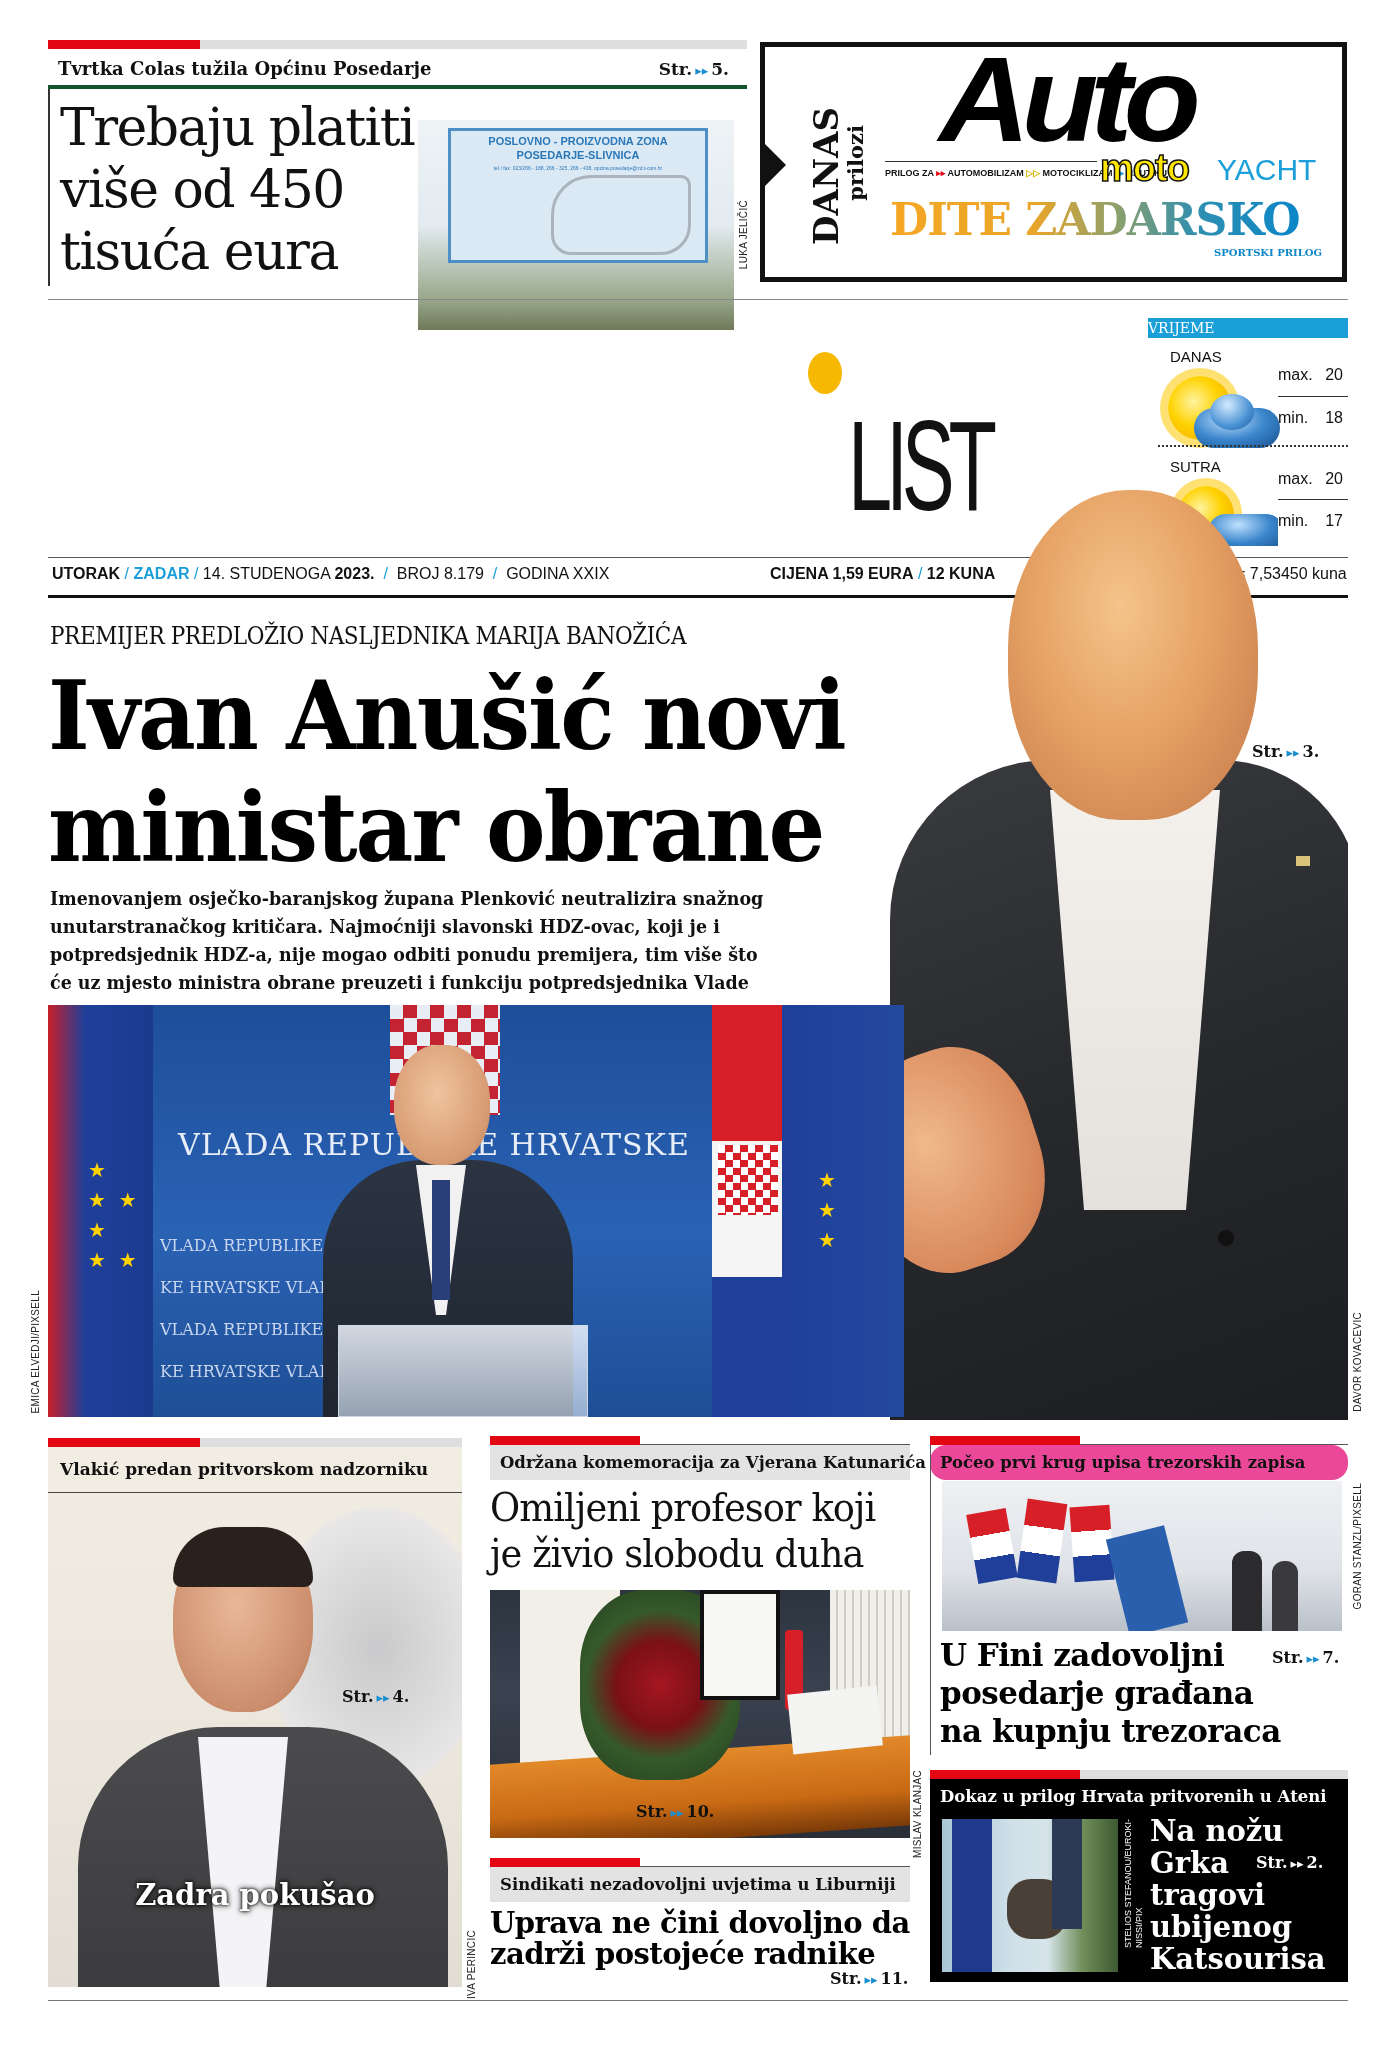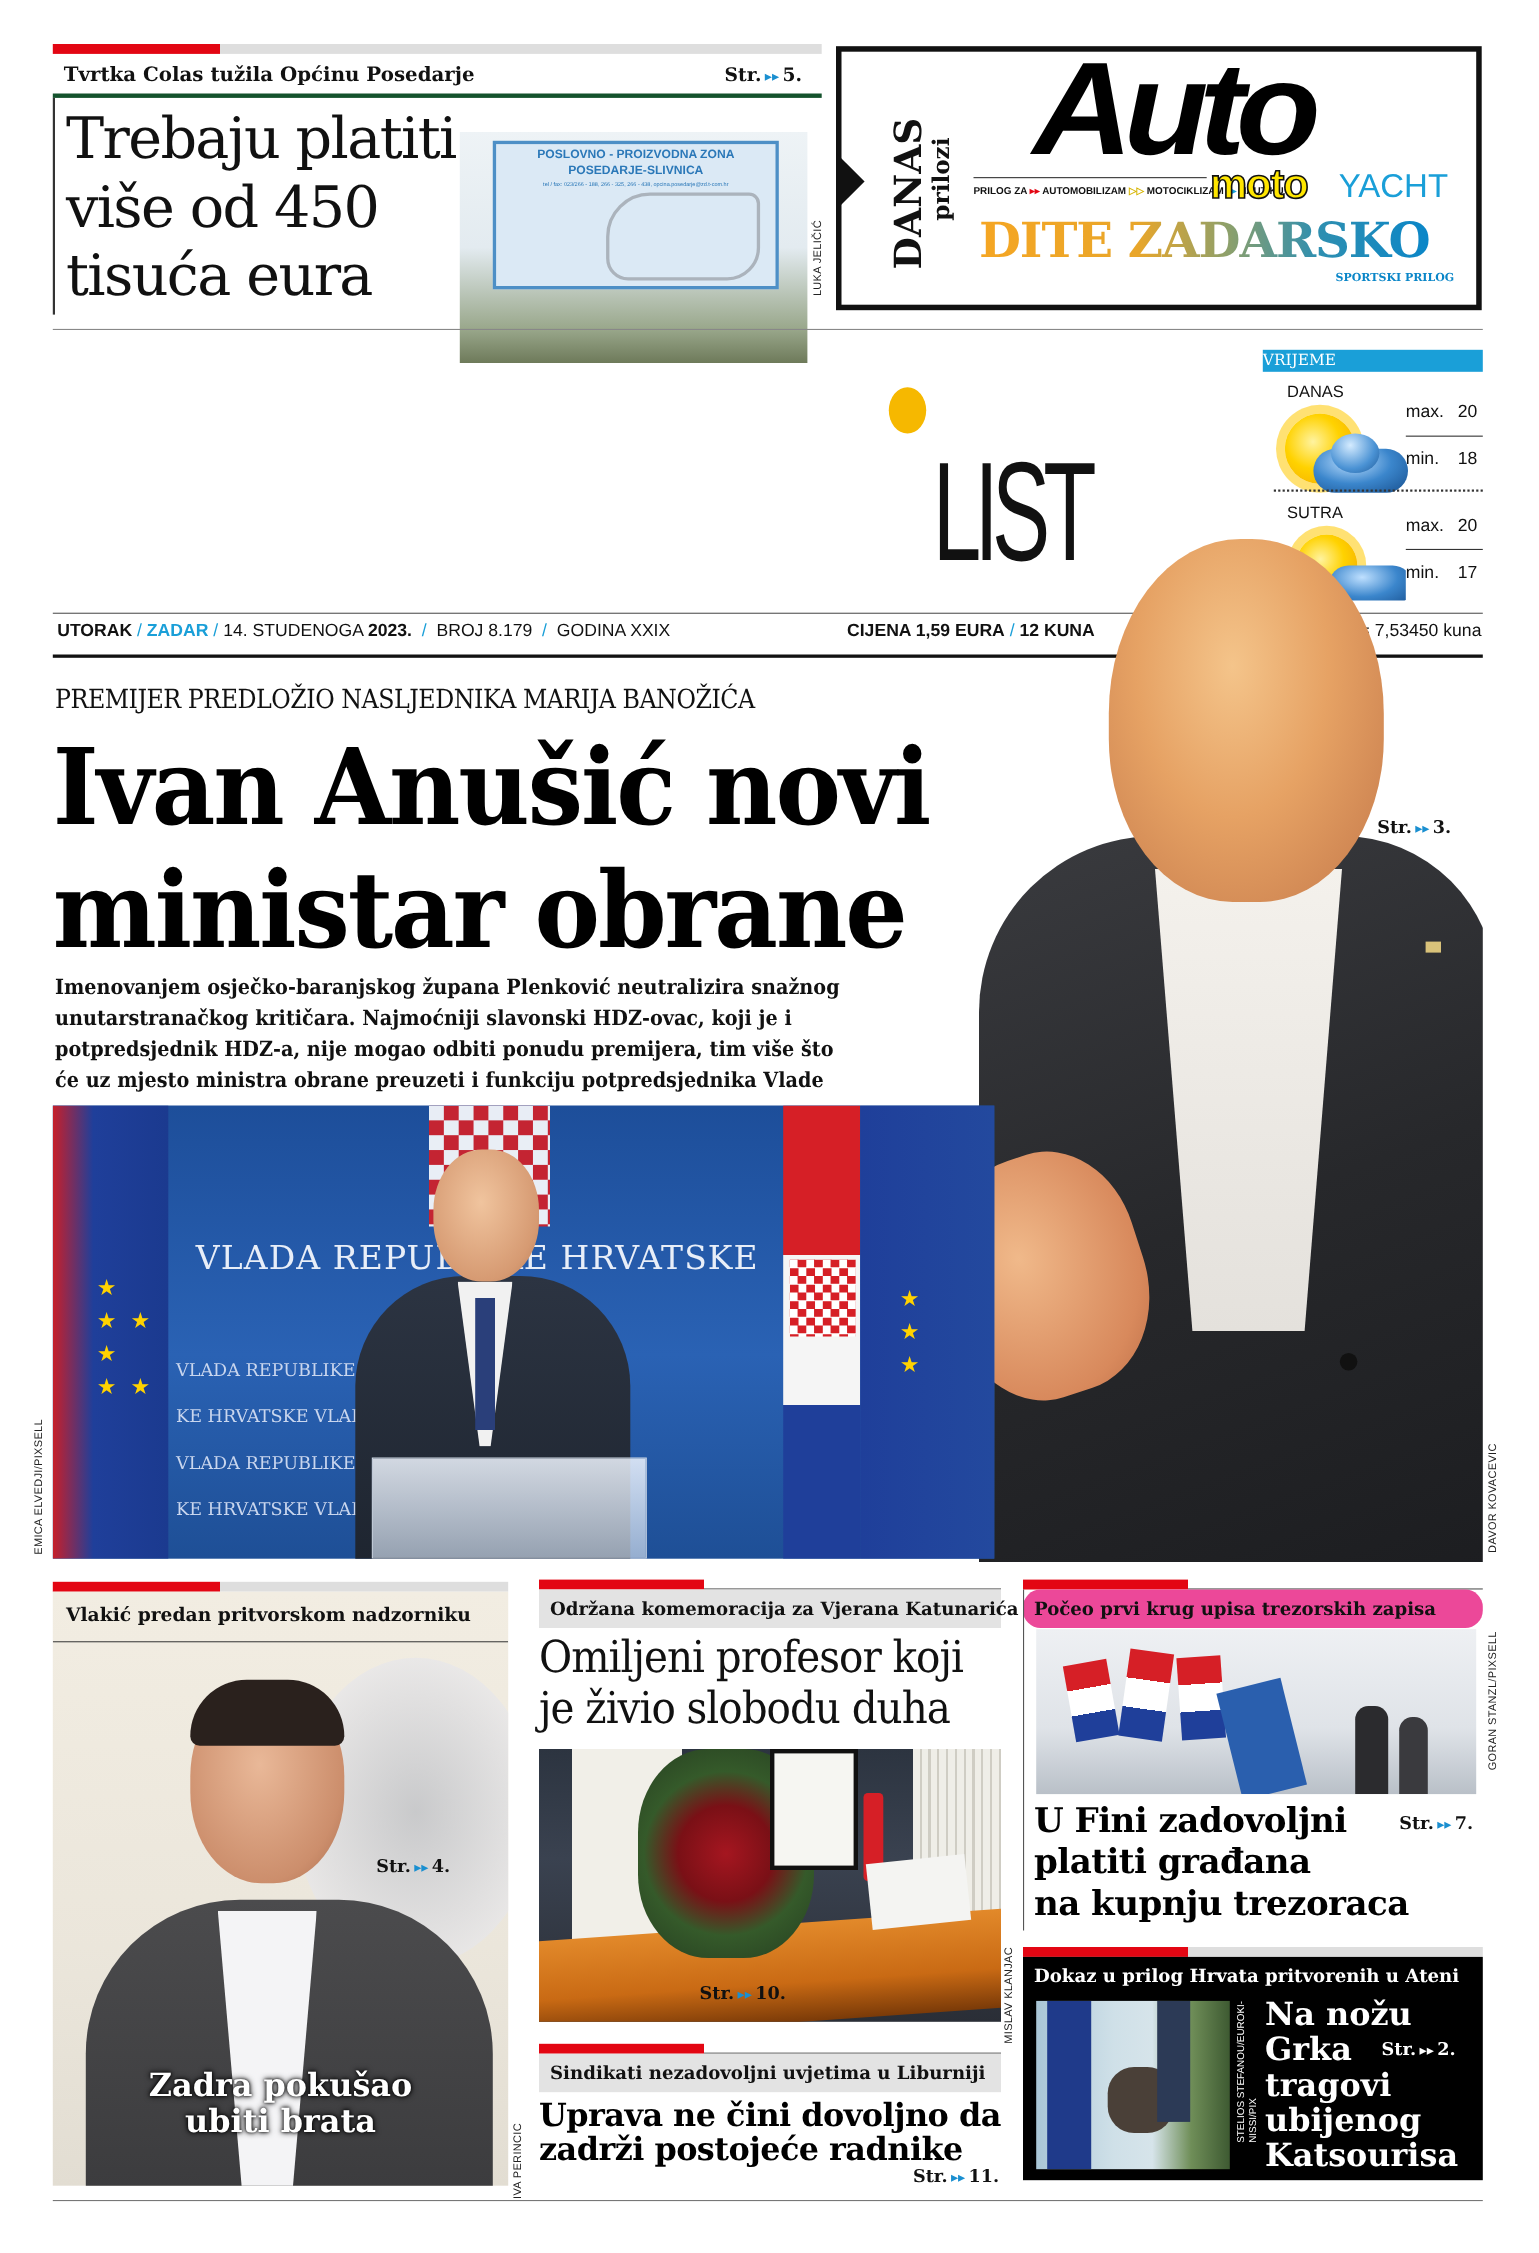--- a/index.html
+++ b/index.html
@@ -182,21 +182,20 @@
   <div class="abs" style="left:220px; top:60px; width:220px; height:280px; border-radius:50%; background:radial-gradient(ellipse,#b9bcc3 0%,#e6e6ea 70%); opacity:0.7;"></div>
   <div class="abs" style="left:30px; top:280px; width:370px; height:300px; background:linear-gradient(180deg,#4b4b4d 0%,#3a3a3c 100%); border-radius:140px 140px 0 0;"></div>
   <div class="abs" style="left:150px; top:290px; width:90px; height:260px; background:#f4f4f6; clip-path:polygon(0 0,100% 0,75% 100%,25% 100%);"></div>
   <div class="abs" style="left:125px; top:85px; width:140px; height:180px; border-radius:46%; background:radial-gradient(ellipse at 45% 40%,#e9b898 0%,#cc8e6c 70%,#a86c4e 100%);"></div>
   <div class="abs" style="left:125px; top:80px; width:140px; height:60px; border-radius:60px 60px 10px 10px; background:#2a211d;"></div>
   <span class="str abs" style="left:294px; top:240px; font-size:16px;">
     <span>Str.</span><span class="arr">▸▸</span><span>4.</span>
   </span>
   <div class="abs" style="left:0; right:0; top:432px; text-align:center; font-family:'DejaVu Serif',serif; font-weight:bold; font-size:29px; line-height:33px; color:#fff; text-shadow:0 0 6px #000,0 0 3px #000; white-space:nowrap;">
     <div>Zadra pokušao</div>
-    <div>ubiti brata</div>
   </div>
 </div>
 <div class="credit" style="left:466px; top:1930px;">IVA PERINCIC</div>
 
 <div class="redbar" style="left:490px; top:1436px; width:150px;"></div>
 <div class="abs" style="left:640px; top:1444px; width:270px; height:1px; background:#555;"></div>
 <div class="abs" style="left:490px; top:1445px; width:420px; height:35px; background:#e3e3e3;">
   <span class="kicker abs" style="left:10px; top:8px; font-size:16.5px;">Održana komemoracija za Vjerana Katunarića</span>
 </div>
 <div class="abs" style="left:490px; top:1484px; font-family:'DejaVu Serif',serif; font-size:40px; line-height:46px; letter-spacing:-1px; color:#111; white-space:nowrap; transform:scaleX(0.92); transform-origin:left top;">
@@ -240,21 +239,21 @@
   <div class="abs" style="left:30px; top:30px; width:40px; height:70px; background:linear-gradient(180deg,#d61f26 0 33%,#fff 33% 66%,#1f3f9a 66%); transform:rotate(-10deg);"></div>
   <div class="abs" style="left:80px; top:20px; width:40px; height:80px; background:linear-gradient(180deg,#d61f26 0 33%,#fff 33% 66%,#1f3f9a 66%); transform:rotate(8deg);"></div>
   <div class="abs" style="left:130px; top:25px; width:40px; height:75px; background:linear-gradient(180deg,#d61f26 0 33%,#fff 33% 66%,#1f3f9a 66%); transform:rotate(-4deg);"></div>
   <div class="abs" style="left:175px; top:50px; width:60px; height:100px; background:#2a5fae; transform:rotate(-14deg);"></div>
   <div class="abs" style="left:290px; top:70px; width:30px; height:80px; background:#2b2b2e; border-radius:12px 12px 0 0;"></div>
   <div class="abs" style="left:330px; top:80px; width:26px; height:70px; background:#3a3a3e; border-radius:12px 12px 0 0;"></div>
 </div>
 <div class="credit" style="left:1352px; top:1483px;">GORAN STANZL/PIXSELL</div>
 <div class="abs" style="left:940px; top:1636px; font-family:'DejaVu Serif',serif; font-weight:bold; font-size:31px; line-height:38px; letter-spacing:-0.5px; color:#000; white-space:nowrap;">
   <div>U Fini zadovoljni</div>
-  <div>platiti građana</div>
+  <div>posedarje građana</div>
   <div>na kupnju trezoraca</div>
 </div>
 <span class="str abs" style="left:1272px; top:1648px; font-size:16px;">
   <span>Str.</span><span class="arr">▸▸</span><span>7.</span>
 </span>
 
 <div class="redbar" style="left:930px; top:1770px; width:150px;"></div>
 <div class="greybar" style="left:1080px; top:1770px; width:268px;"></div>
 <div class="abs" style="left:930px; top:1779px; width:418px; height:203px; background:#000;">
   <span class="kicker abs" style="left:10px; top:8px; color:#fff; font-size:16.5px;">Dokaz u prilog Hrvata pritvorenih u Ateni</span>

